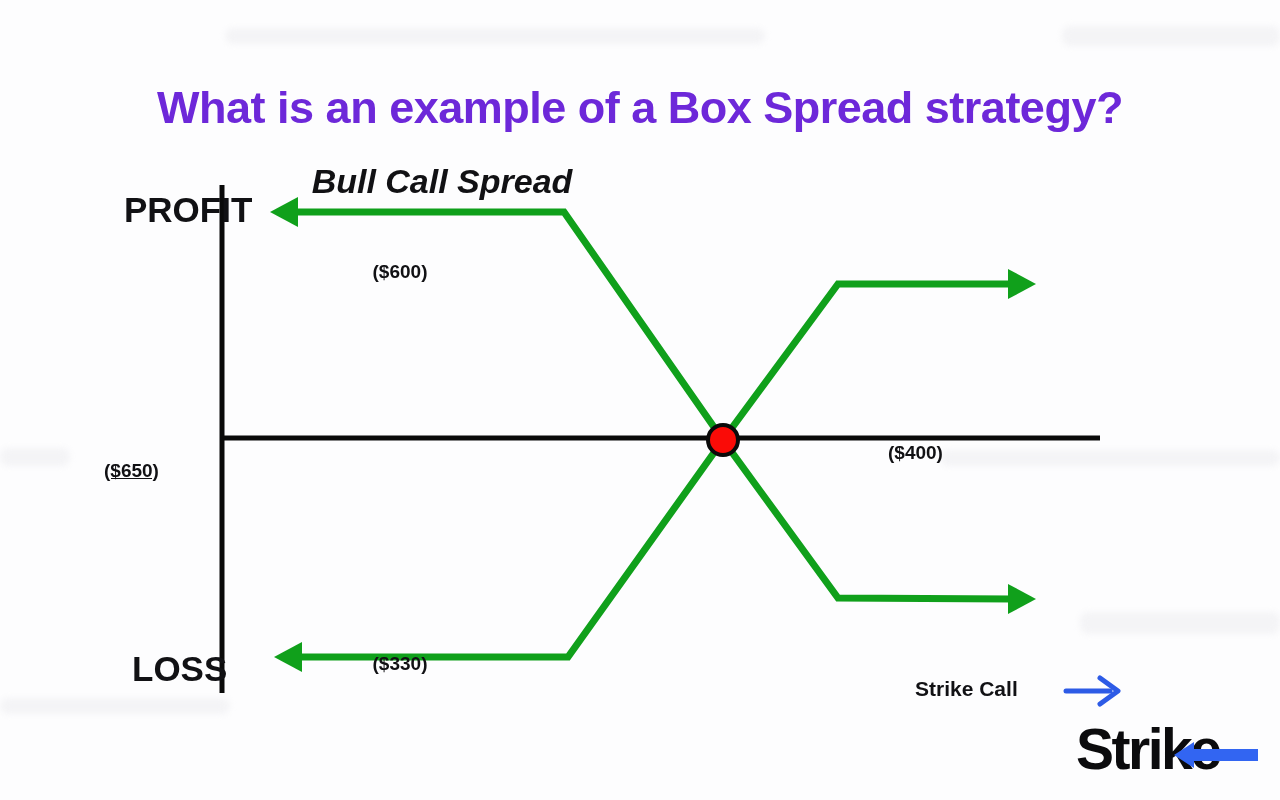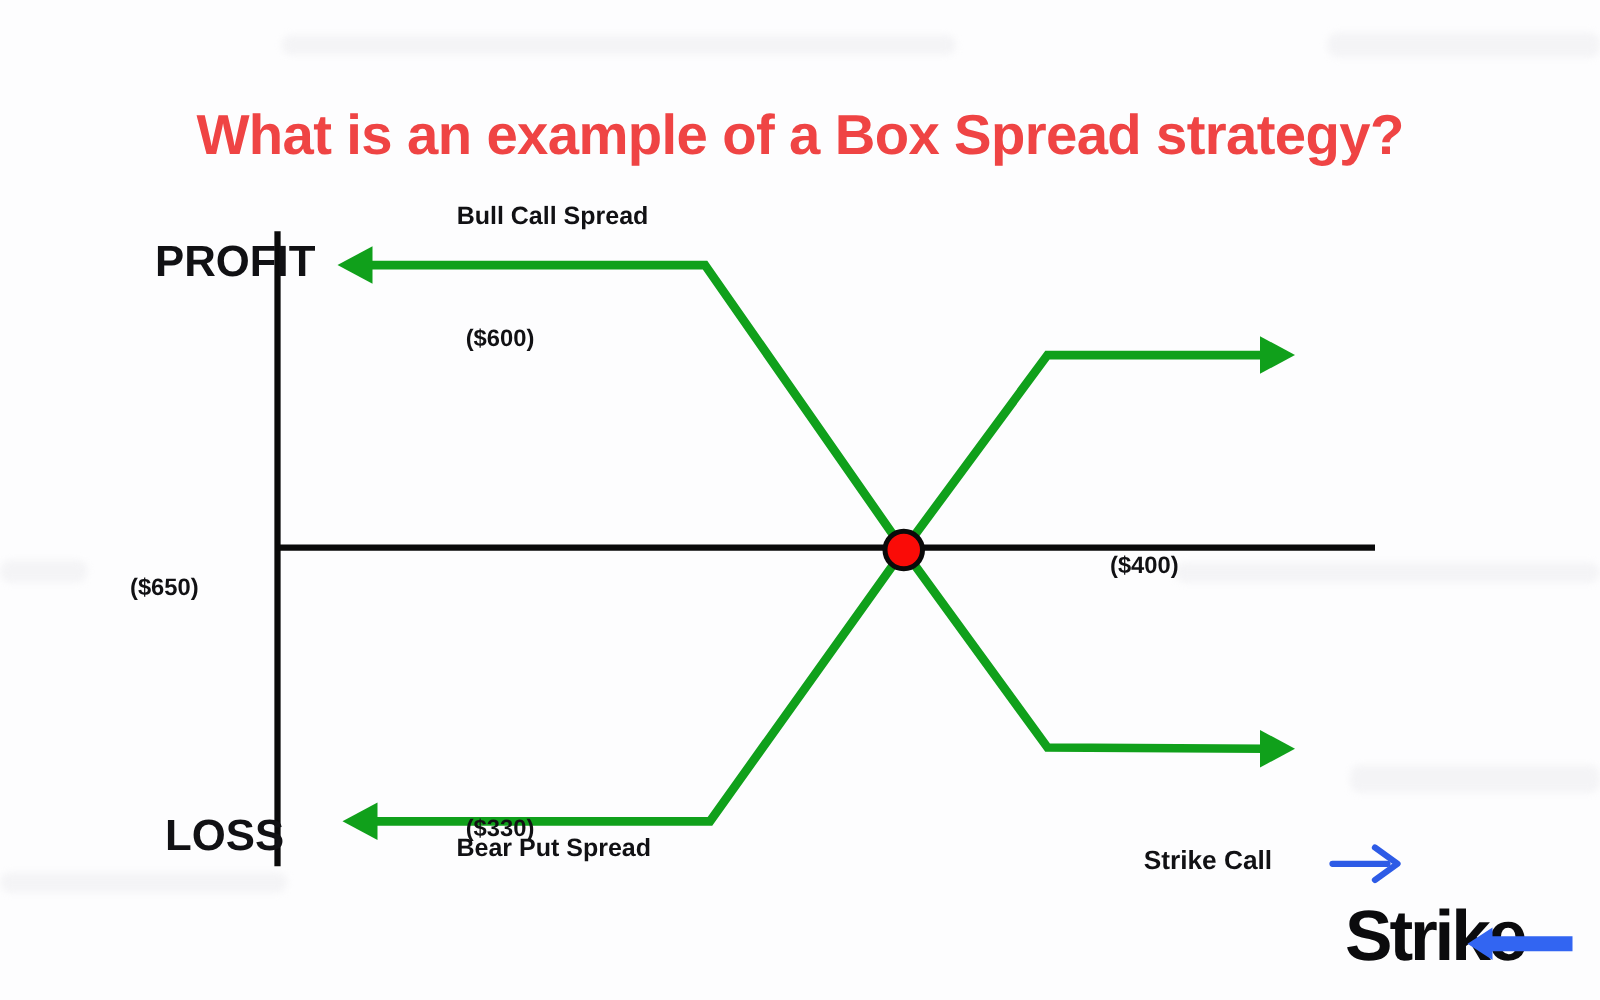--- a/index.html
+++ b/index.html
@@ -5,25 +5,25 @@
   html,body{margin:0;padding:0;background:#e9e9ec;}
   .stage{
     position:relative;width:1280px;height:800px;overflow:hidden;
     background:#fdfdfe;
     font-family:"Liberation Sans","DejaVu Sans",sans-serif;
     color:#0c0c0c;
   }
   .band{position:absolute;background:#ededf0;border-radius:8px;filter:blur(3px);opacity:.55;}
   .title{
     position:absolute;left:0;top:52px;width:1280px;text-align:center;
-    font-size:45px;font-weight:bold;letter-spacing:-0.5px;color:#ef4444;
+    font-size:45px;font-weight:bold;letter-spacing:-0.5px;color:#6d28d9;
   }
   .lbl{position:absolute;font-weight:bold;color:#111114;white-space:nowrap;}
   .lbl.center{transform:translateX(-50%);}
-  .f28{font-size:20px;}
+  .f28{font-size:34px;font-style:italic;}
   .f27{font-size:35px;margin-left:32px;}
   .f24{font-size:19px;margin-top:40px;}
   .f21{font-size:21px;}
   svg.chart{position:absolute;left:0;top:0;width:1280px;height:800px;}
   .axis{stroke:#0a0a0a;stroke-width:5;fill:none;}
   .gline{stroke:var(--green,#10a01b);stroke-width:7;fill:none;stroke-linejoin:miter;}
   .ghead{fill:var(--green,#10a01b);}
   .dot{fill:var(--red,#fa0b07);stroke:#0a0a0a;stroke-width:4;}
   .bluearrow{stroke:var(--blue,#2d5be6);stroke-width:5;fill:none;stroke-linecap:round;stroke-linejoin:round;}
   .logo{position:absolute;left:1076px;top:716px;width:190px;height:66px;}
@@ -68,25 +68,24 @@
     <path class="bluearrow" d="M1066,691 L1110,691"></path>
     <path class="bluearrow" d="M1100,678 L1118,691 L1100,704"></path>
   </svg>
 
   <div class="lbl f27" style="left:92px;top:190px;">PROFIT</div>
   <div class="lbl f27" style="left:100px;top:649px;text-align:center;">LOSS</div>
 
   <div class="lbl f28 center" style="left:442px;top:162px;">Bull Call Spread</div>
   <div class="lbl f24 center" style="left:400px;top:221px;">($600)</div>
 
-  <div class="lbl f24" style="left:104px;top:420px;">($650)</div>
+  <div class="lbl f24" style="left:104px;top:420px;text-decoration:underline;">($650)</div>
   <div class="lbl f24" style="left:888px;top:402px;">($400)</div>
 
   <div class="lbl f24 center" style="left:400px;top:613px;">($330)</div>
-  <div class="lbl f28 center" style="left:443px;top:668px;">Bear Put Spread</div>
 
   <div class="lbl f21" style="left:915px;top:677px;">Strike Call</div>
 
   <div class="logo">
     <span class="logo-text">Strike</span>
     <span class="logo-arrow">
       <span class="logo-arrow-head"></span>
       <span class="logo-arrow-bar"></span>
     </span>
   </div>

